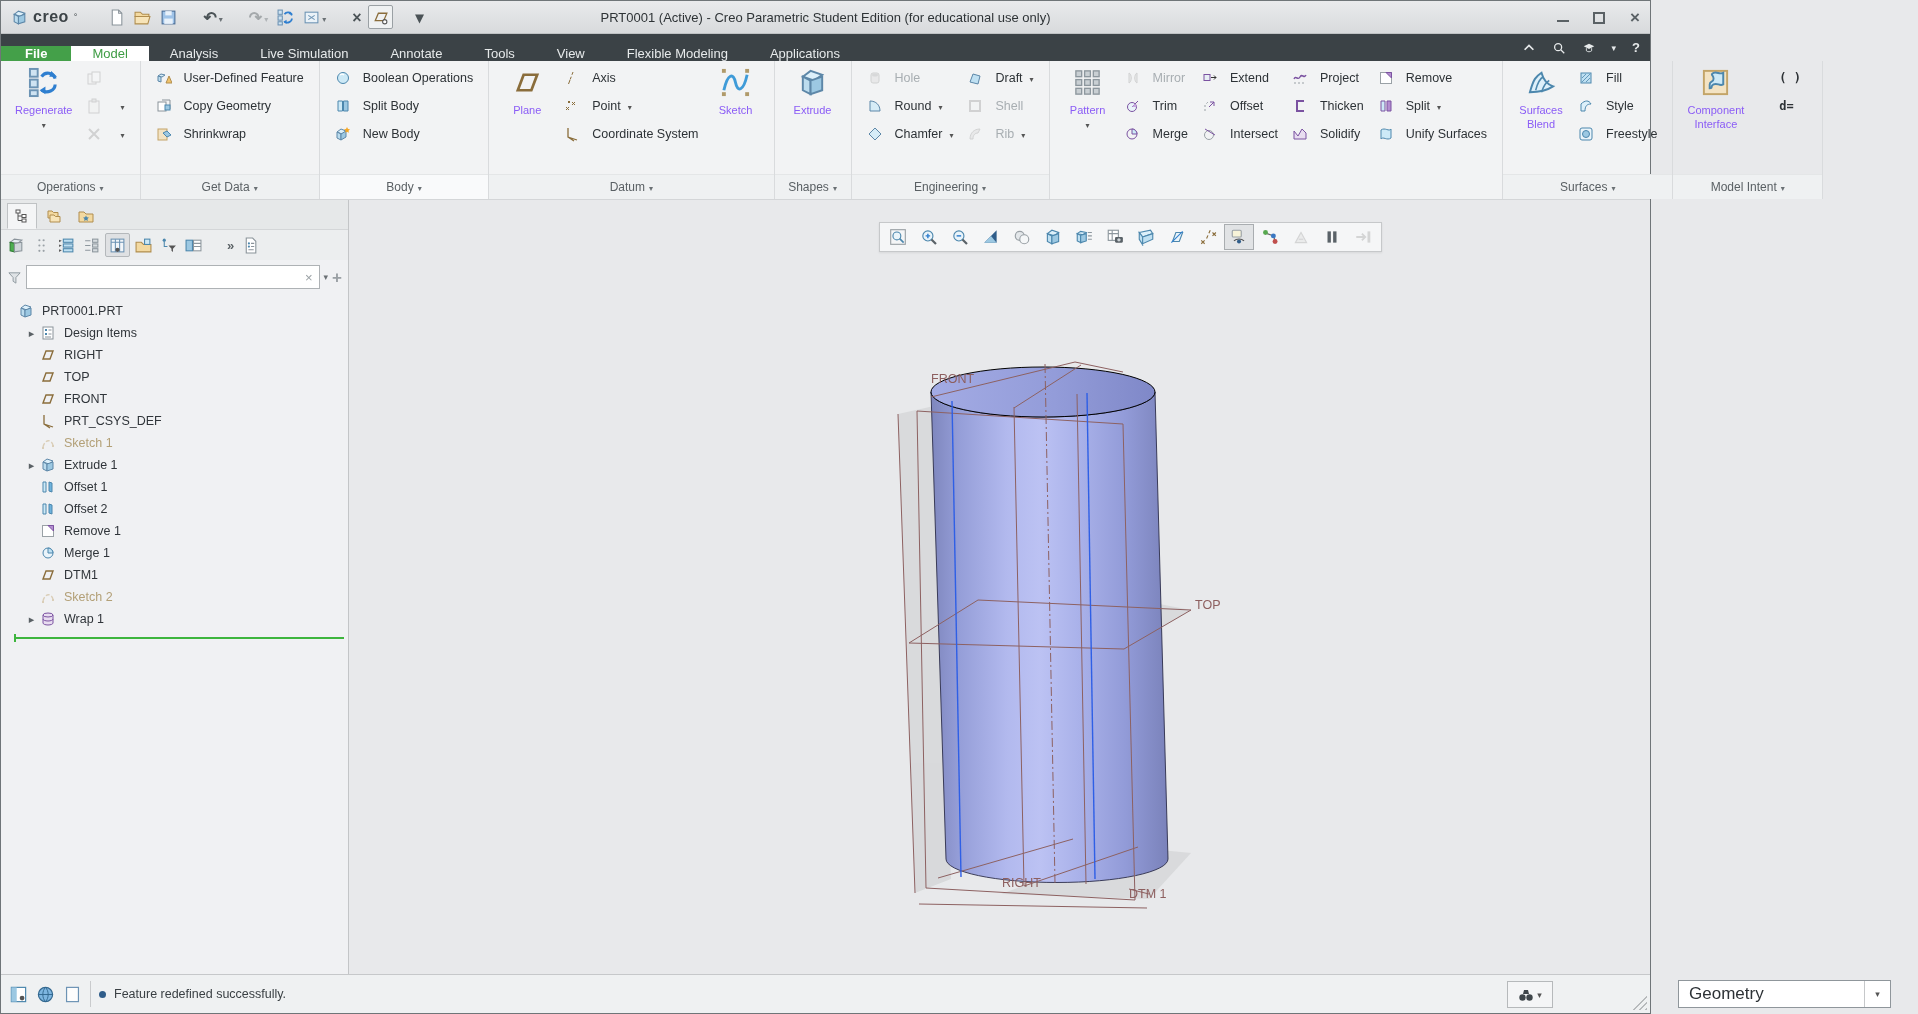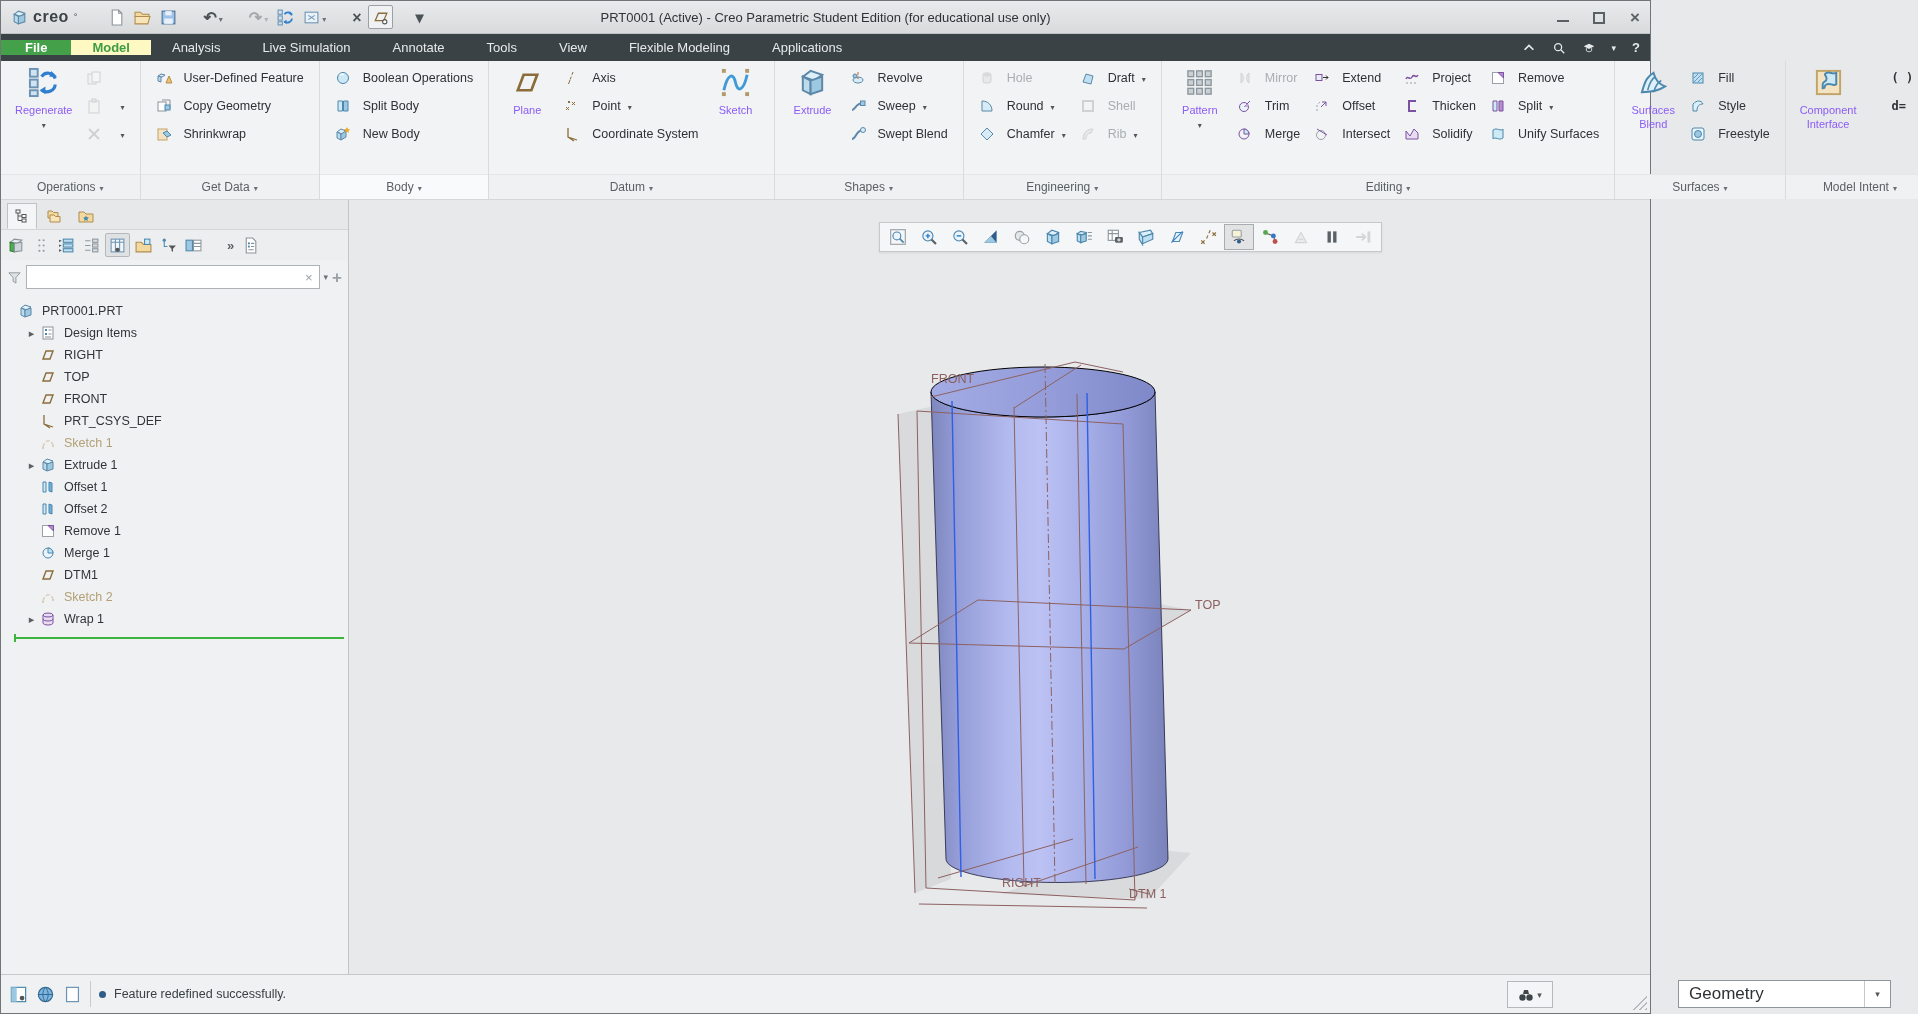--- a/index.html
+++ b/index.html
@@ -21,24 +21,24 @@
   .qbtn .arr::after{content:"\25BE";font-size:8px;color:#6a7074;margin-left:2px}
   .qbtn:not(.arrow) .arr{display:none}
   .win-title{position:absolute;left:50%;transform:translateX(-50%);font-size:13px;color:#2e3336;white-space:nowrap}
   .wincontrols{position:absolute;right:8px;top:0;height:33px;display:flex;align-items:center;gap:22px}
   .wc{width:14px;height:14px;position:relative;cursor:default}
   .wc-min::after{content:"";position:absolute;left:1px;right:1px;top:9px;height:2px;background:#5a6165}
   .wc-max::after{content:"";position:absolute;inset:1px;border:2px solid #5a6165}
   .wc-close{font-size:17px;line-height:14px;color:#5a6165;font-weight:bold;text-align:center}
 
   
-  .tabrow{height:27px;background:#3b4246;display:flex;align-items:center;flex:none;position:relative}
+  .tabrow{height:27px;background:#3b4246;display:flex;align-items:flex-end;flex:none;position:relative}
   .tab{display:flex;align-items:center;padding:0 21px;font-size:13px;color:#e7eaeb;cursor:default}
   .tab.file{background:#44a049;color:#fff;font-weight:bold;padding:0 24px}
-  .tab.active{background:#fef9c3;color:#3e9c44;font-weight:bold}
+  .tab.active{background:#ffffff;color:#3e9c44;font-weight:normal}
   .tabicons{position:absolute;right:10px;top:0;height:27px;display:flex;align-items:center;gap:16px}
   .tabicons svg{width:14px;height:14px}
   .tabicons .glyph{color:#e7eaeb;font-size:13px;font-weight:bold}
   .tabicons .arr{color:#e7eaeb;font-size:9px}
 
   
   .ribbon{height:139px;background:#f2f3f4;display:flex;align-items:stretch;flex:none;border-bottom:1px solid #d4d6d8}
   .rgroup{display:flex;flex-direction:column;border-right:1px solid #d9dbdd}
   .gbody{flex:1;display:flex;align-items:flex-start;padding:3px 10px 0 10px;gap:4px}
   .glabel{height:25px;display:flex;align-items:center;justify-content:center;font-size:12px;color:#5a6064;gap:4px;border-top:1px solid #e4e6e7;background:#eff1f2}
@@ -866,50 +866,20 @@
         <div class="ritem big">
               <div class="bigbtn">
                 <svg>
                 <use href="#s-cube"></use>
               </svg>
                 <span class="blbl">Extrude</span>
 
               </div>
 
             </div>
-          <div class="ritem col">
-
-              <div class="bcol">
-
-              <div class="sbtn">
-                    <svg>
-                  <use href="#s-revolve"></use>
-                </svg>
-                    <span class="glyph"></span>
-                    <span class="lbl">Revolve</span>
-
-                  </div>
-              <div class="sbtn arrow">
-                    <svg>
-                  <use href="#s-sweep"></use>
-                </svg>
-                    <span class="glyph"></span>
-                    <span class="lbl">Sweep</span>
-                    <span class="arr"></span>
-                  </div>
-              <div class="sbtn">
-                    <svg>
-                  <use href="#s-swept"></use>
-                </svg>
-                    <span class="glyph"></span>
-                    <span class="lbl">Swept Blend</span>
-
-                  </div>
-            </div>
-            </div>
         </div>
         <div class="glabel">
           <span>Shapes</span>
           <span class="arr"></span>
         </div>
       </div>
       <div class="rgroup">
         <div class="gbody">
 
         <div class="ritem col">
@@ -1104,24 +1074,20 @@
               <div class="sbtn">
                     <svg>
                   <use href="#s-unify"></use>
                 </svg>
                     <span class="glyph"></span>
                     <span class="lbl">Unify Surfaces</span>
 
                   </div>
             </div>
             </div>
-        </div>
-        <div class="glabel">
-          <span>Editing</span>
-          <span class="arr"></span>
         </div>
       </div>
       <div class="rgroup">
         <div class="gbody">
 
         <div class="ritem big">
               <div class="bigbtn">
                 <svg>
                 <use href="#s-boundary"></use>
               </svg>

